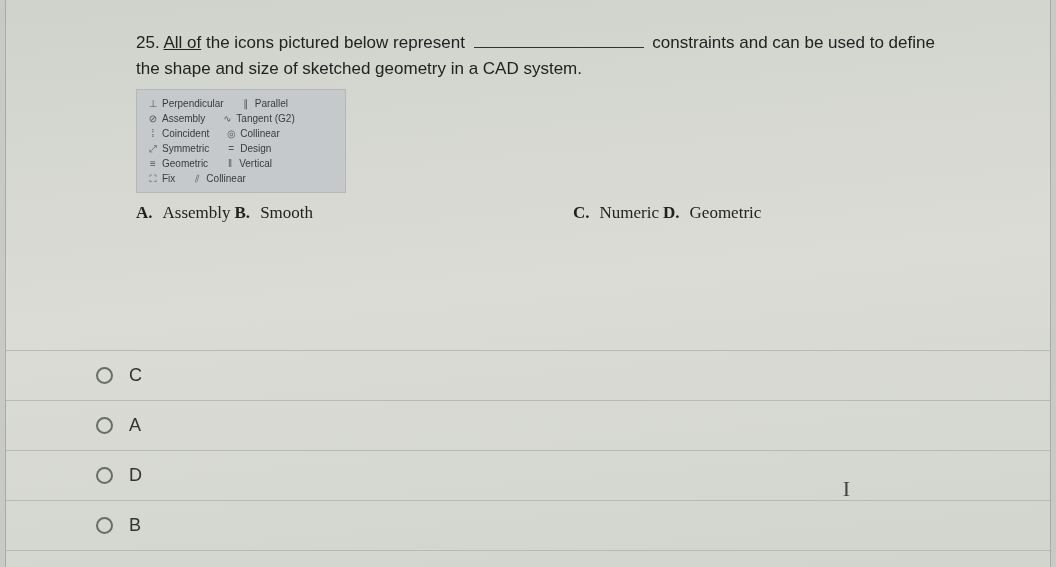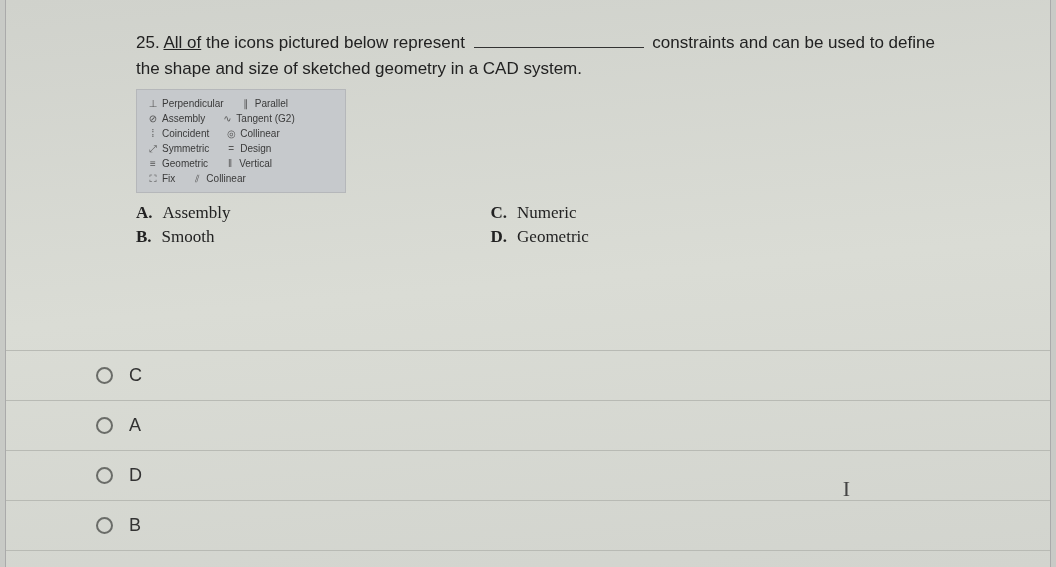--- a/index.html
+++ b/index.html
@@ -50,21 +50,21 @@
   .icon-item { display: inline-flex; align-items: center; gap: 3px; white-space: nowrap; }
   .icon-glyph { display: inline-block; width: 12px; text-align: center; font-size: 10px; color: #555; }
   .choices {
     display: flex;
     gap: 260px;
     font-size: 17px;
     color: #222;
     margin-top: 6px;
     font-family: Georgia, 'Times New Roman', serif;
   }
-  .choice-col { display: flex; flex-direction: column; gap: 4px; }
+  .choice-col { display: flex; gap: 4px; }
   .choice-letter { font-weight: bold; margin-right: 10px; }
   .options {
     position: absolute;
     left: 0;
     right: 0;
     top: 350px;
   }
   .opt-row {
     border-top: 1px solid #b8bab4;
     display: flex;

